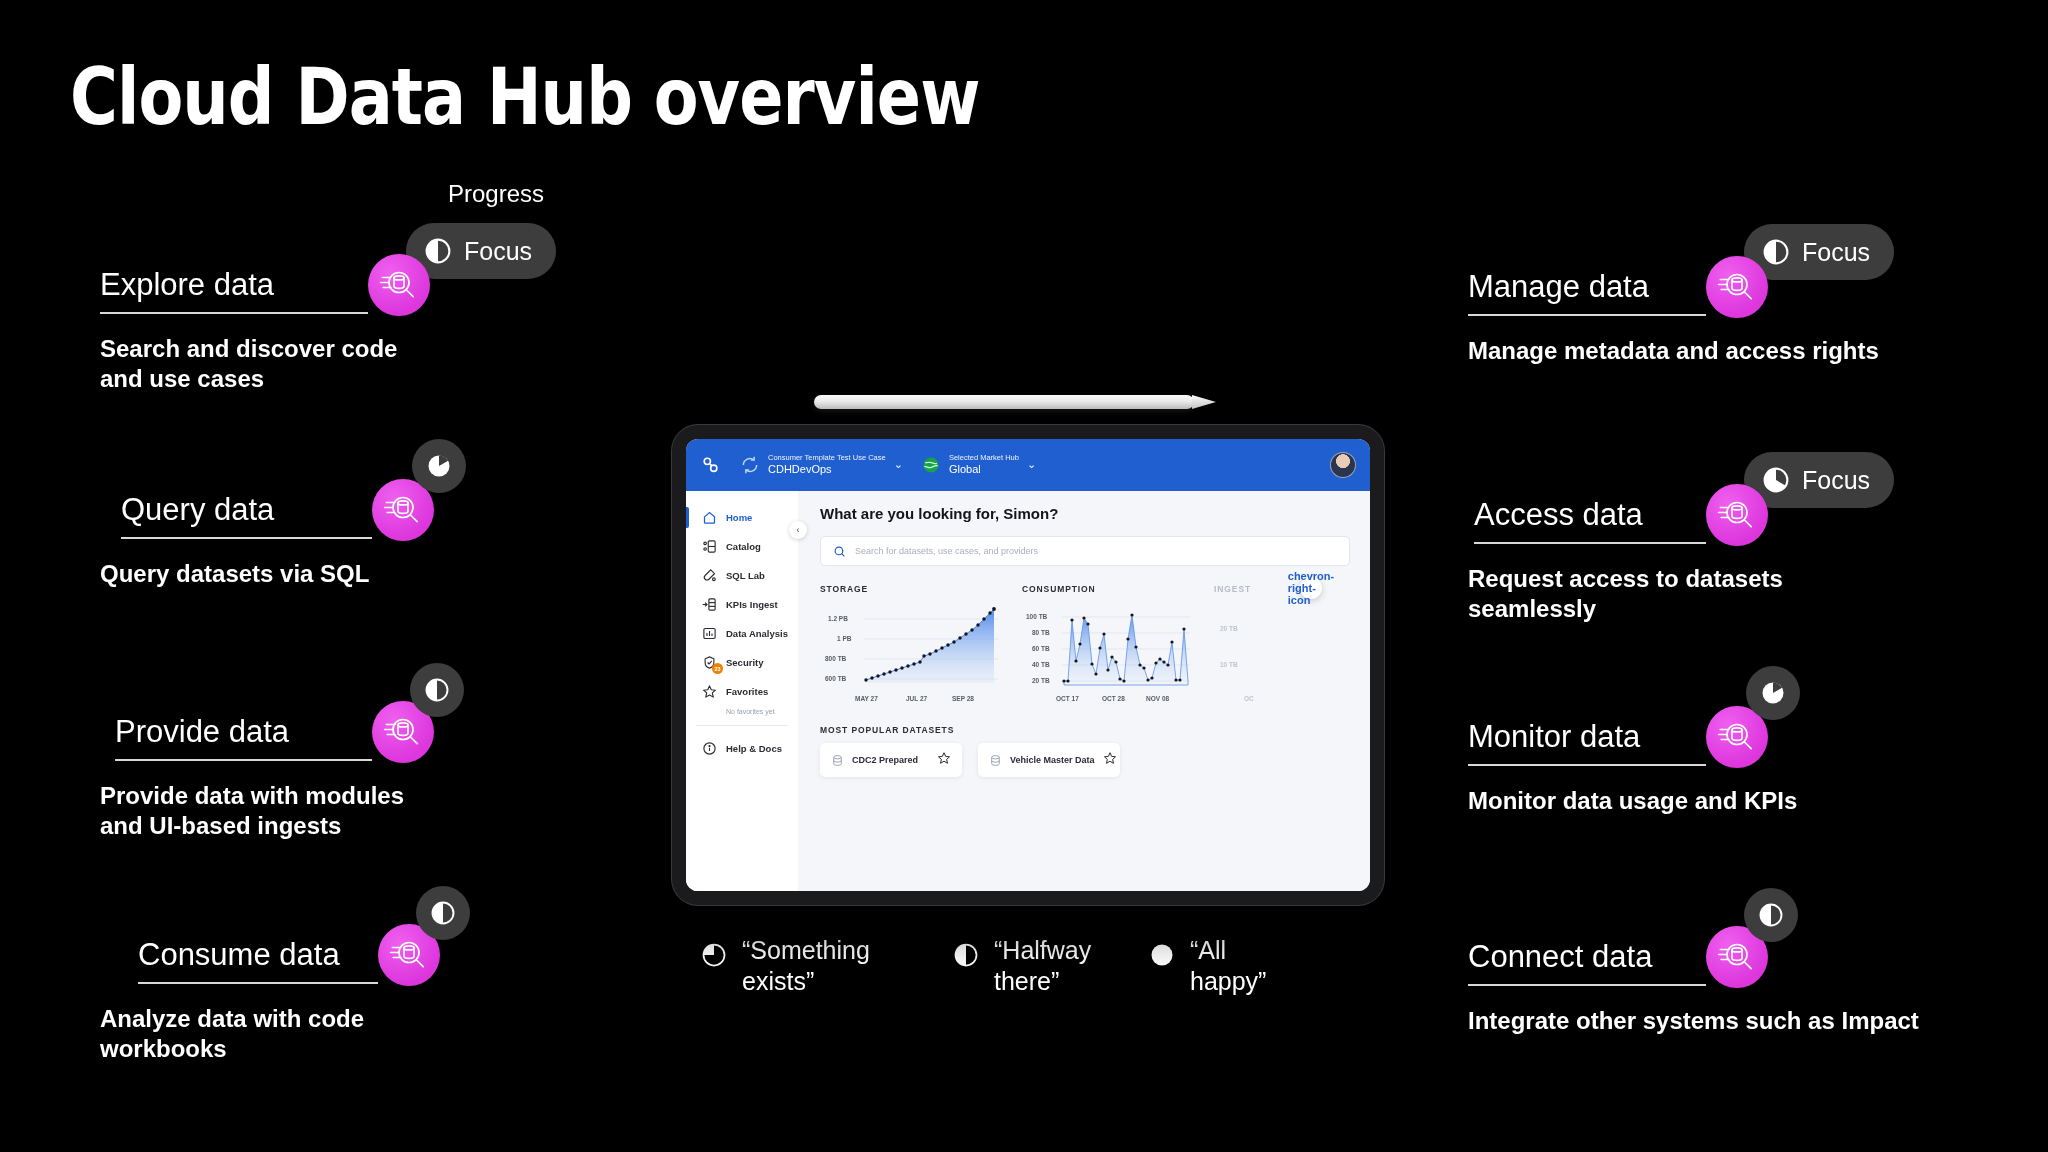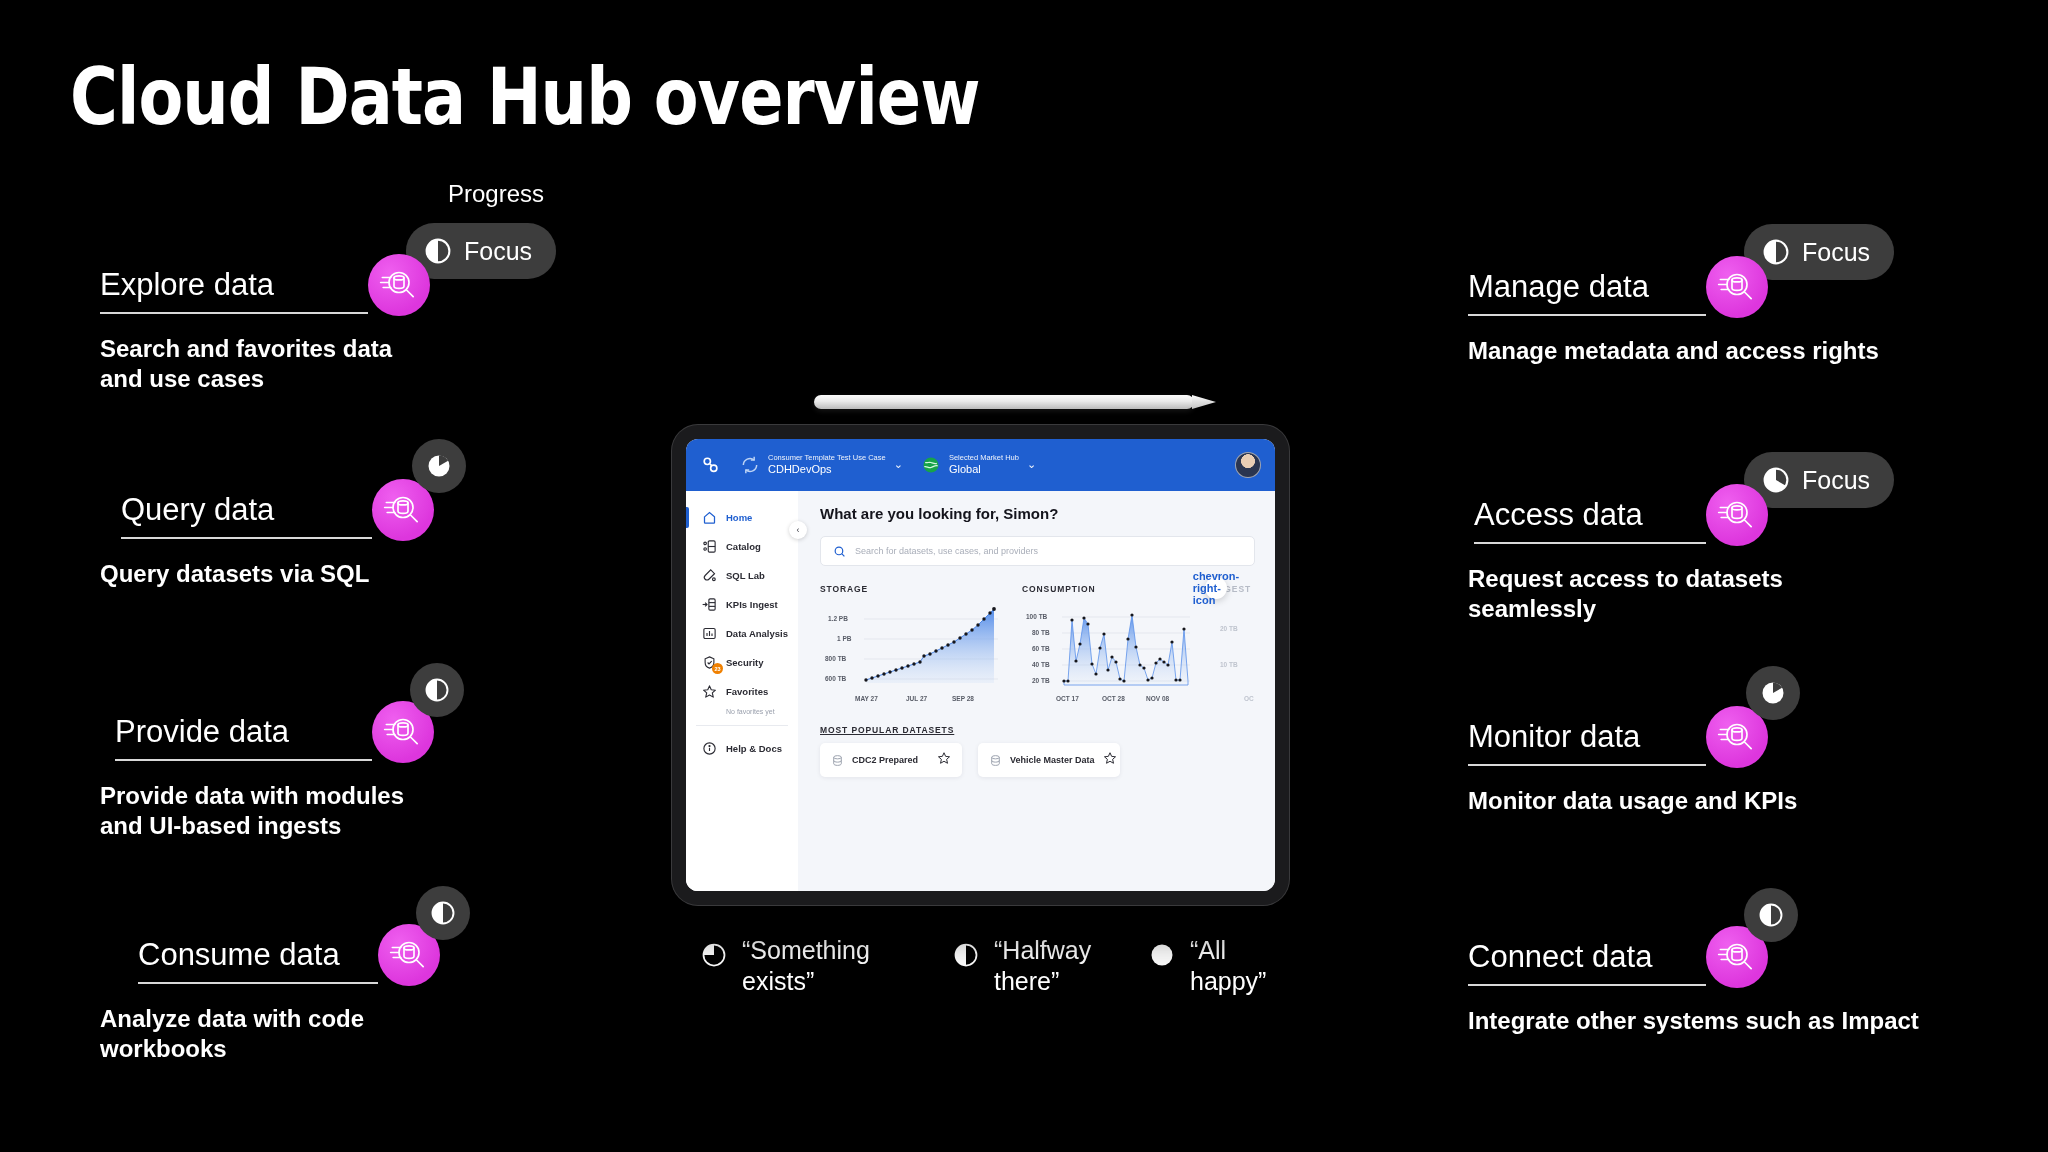--- a/index.html
+++ b/index.html
@@ -73,21 +73,21 @@
     border-radius:8px;
     background:linear-gradient(180deg,#ffffff 0%,#f2f2f2 45%,#c9c9c9 100%);
     box-shadow:0 2px 6px rgba(255,255,255,.10);
   }
   .stylus:after{
     content:""; position:absolute; right:-22px; top:0px; width:24px; height:14px;
     background:linear-gradient(180deg,#ffffff,#d0d0d0);
     clip-path:polygon(0 0,100% 50%,0 100%);
   }
   .tablet{
-    position:absolute; left:0; top:40px; width:617px; height:480px;
+    position:absolute; left:0; top:40px; width:712px; height:480px;
     background:#1b1b1d; border-radius:26px; padding:14px;
     box-shadow:0 0 0 1px #3a3a3c, 0 18px 50px rgba(0,0,0,.8);
     overflow:hidden;
   }
   .screen{
     width:100%; height:100%; background:#ffffff;
     border-radius:12px; overflow:hidden; position:relative;
     display:flex; flex-direction:column;
   }
 
@@ -155,21 +155,21 @@
   }
   .axis-lbl.muted{ color:#bfc4ce; }
   .next-btn{
     position:absolute; right:48px; top:86px; width:22px; height:22px;
     border-radius:50%; background:#fff; box-shadow:0 2px 7px rgba(0,0,0,.18);
     display:flex; align-items:center; justify-content:center;
     color:#1f5fd0; font-size:11px; font-weight:bold; z-index:6;
   }
 
   .popular-cap{ font-size:8.5px; font-weight:bold; letter-spacing:.9px;
-    color:#2b2b33; margin-top:18px;text-decoration:underline; }
+    color:#2b2b33; margin-top:18px; }
   .ds-row{ display:flex; gap:16px; margin-top:8px; }
   .ds-card{
     width:142px; height:34px; background:#fff; border-radius:5px;
     box-shadow:0 1px 4px rgba(20,25,50,.08);
     display:flex; align-items:center; gap:8px; padding:0 11px;
   }
   .ds-card svg{ width:13px; height:13px; flex:0 0 auto; }
   .ds-name{ font-size:9px; font-weight:bold; color:#2b2b33; white-space:nowrap; }
   .ds-star{ margin-left:auto; }
   .ds-star svg{ width:14px; height:14px; }
@@ -202,21 +202,21 @@
     </div>
     <div class="focus-pill" style="left:306px; top:-27px;">
       <svg viewBox="0 0 32 32">
         <circle cx="16" cy="16" r="13" fill="none" stroke="#fff" stroke-width="2.4"></circle>
         <path d="M16 3 A13 13 0 0 0 16 29 Z" fill="#fff"></path>
       </svg>
       <span class="pill-label">Focus</span>
     </div>
     <div class="progress-caption" style="left:348px; top:-70px;">Progress</div>
   </div>
-  <div class="cap-desc">Search and favorites data
+  <div class="cap-desc">Search and discover code
 and use cases</div>
 </div>
 
 <div class="cap" style="left:100px; top:475px; width:620px;">
   <div class="cap-row">
     <div class="cap-title" style="margin-left:21px;">Query data</div>
     <div class="cap-rule" style="left:21px; width:251px;"></div>
     <div class="pink-icon" style="left:272px; top:4px;">
       <svg viewBox="0 0 48 48" fill="none" stroke="#fff" stroke-width="2" stroke-linecap="round">
         <circle cx="24" cy="21" r="12"></circle>

